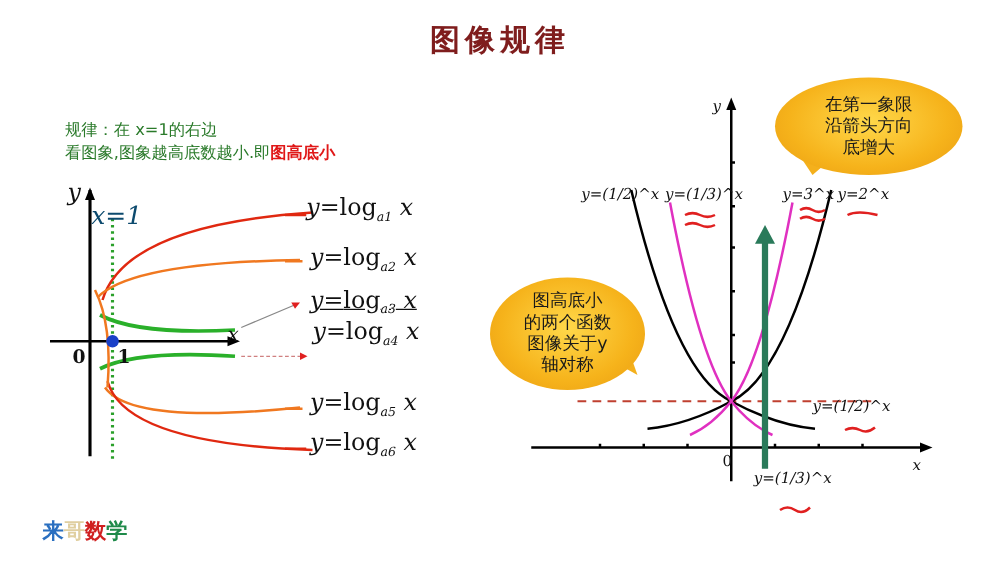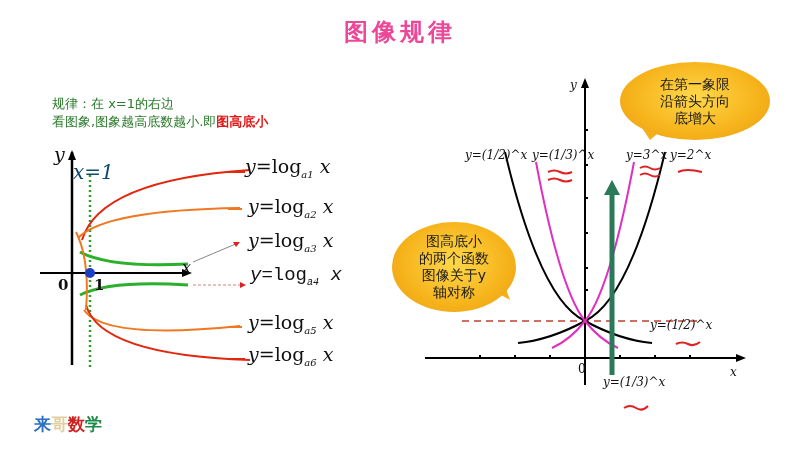--- a/index.html
+++ b/index.html
@@ -1,17 +1,17 @@
 <!DOCTYPE html>
 <html><head>
 <meta charset="utf-8">
 <style>
   html, body { margin: 0; padding: 0; }
   body { width: 800px; height: 450px; background: #ffffff; position: relative; overflow: hidden; font-family: "DejaVu Sans", sans-serif; }
-  .title { position: absolute; left: 0; width: 800px; top: 16px; text-align: center; font-family: "DejaVu Serif", serif; font-weight: bold; font-size: 24px; letter-spacing: 4px; color: #ec4899; }
+  .title { position: absolute; left: 0; width: 800px; top: 16px; text-align: center; font-family: "DejaVu Serif", serif; font-weight: bold; font-size: 24px; letter-spacing: 4px; color: #7f1d1d; }
   .rule { position: absolute; left: 52px; font-size: 13px; color: #2a7a2a; margin-top: 16px; }
   .rule1 { top: 79px; }
   .rule2 { top: 97px; }
   .rule2 .hl { color: #e01818; font-weight: bold; }
   svg { position: absolute; left: 0; top: 0; }
   .lbl { position: absolute; font-family: "DejaVu Serif", serif; font-style: italic; font-size: 19px; color: #111; white-space: nowrap; }
   .lbl .log { font-style: normal; }
   .lbl sub { font-size: 10px; }
   .bubble { position: absolute; border-radius: 50%; background: radial-gradient(ellipse at 50% 45%, #ffd84a 0%, #f6b31b 60%, #e89a10 100%); text-align: center; font-size: 14px; line-height: 17px; color: #1a1a1a; }
   .bubble1 { left: 620px; top: 62px; width: 150px; height: 78px; display:flex; align-items:center; justify-content:center; }
@@ -58,22 +58,22 @@
   <line x1="228" y1="359" x2="245" y2="359" stroke="#e02810" stroke-width="2"></line>
 </svg>
 <div class="lbl" style="left:54px;top:143px;">y</div>
 <div class="lbl" style="left:182px;top:258px;font-size:16px;">x</div>
 <div class="lbl" style="left:58px;top:276px;font-style:normal;font-weight:bold;font-size:15px;">0</div>
 <div class="lbl" style="left:94px;top:276px;font-style:normal;font-weight:bold;font-size:15px;">1</div>
 <div class="lbl" style="left:73px;top:160px;color:#0c4a6e;font-size:20px;">x=1</div>
 
 <div class="lbl" style="left:245px;top:155px;"><span>y=</span><span class="log">log</span><sub>a1</sub><span> x</span></div>
 <div class="lbl" style="left:248px;top:195px;"><span>y=</span><span class="log">log</span><sub>a2</sub><span> x</span></div>
-<div class="lbl" style="left:248px;top:229px;"><span>y=</span><span class="log">log</span><sub>a3</sub><span> x</span></div>
-<div class="lbl" style="left:250px;top:264px;font-family:Liberation Mono, monospace;"><span>y=</span><span class="log">log</span><sub>a4</sub><span> x</span></div>
+<div class="lbl" style="left:248px;top:229px;text-decoration:underline;"><span>y=</span><span class="log">log</span><sub>a3</sub><span> x</span></div>
+<div class="lbl" style="left:250px;top:254px;"><span>y=</span><span class="log">log</span><sub>a4</sub><span> x</span></div>
 <div class="lbl" style="left:248px;top:311px;"><span>y=</span><span class="log">log</span><sub>a5</sub><span> x</span></div>
 <div class="lbl" style="left:248px;top:343px;"><span>y=</span><span class="log">log</span><sub>a6</sub><span> x</span></div>
 
 <svg width="800" height="450">
 
   <line x1="585" y1="82" x2="585" y2="385" stroke="#000" stroke-width="2"></line>
   <polygon points="585,78 581,88 589,88" fill="#000"></polygon>
   <line x1="425" y1="358" x2="740" y2="358" stroke="#000" stroke-width="2"></line>
   <polygon points="746,358 736,354 736,362" fill="#000"></polygon>
 

